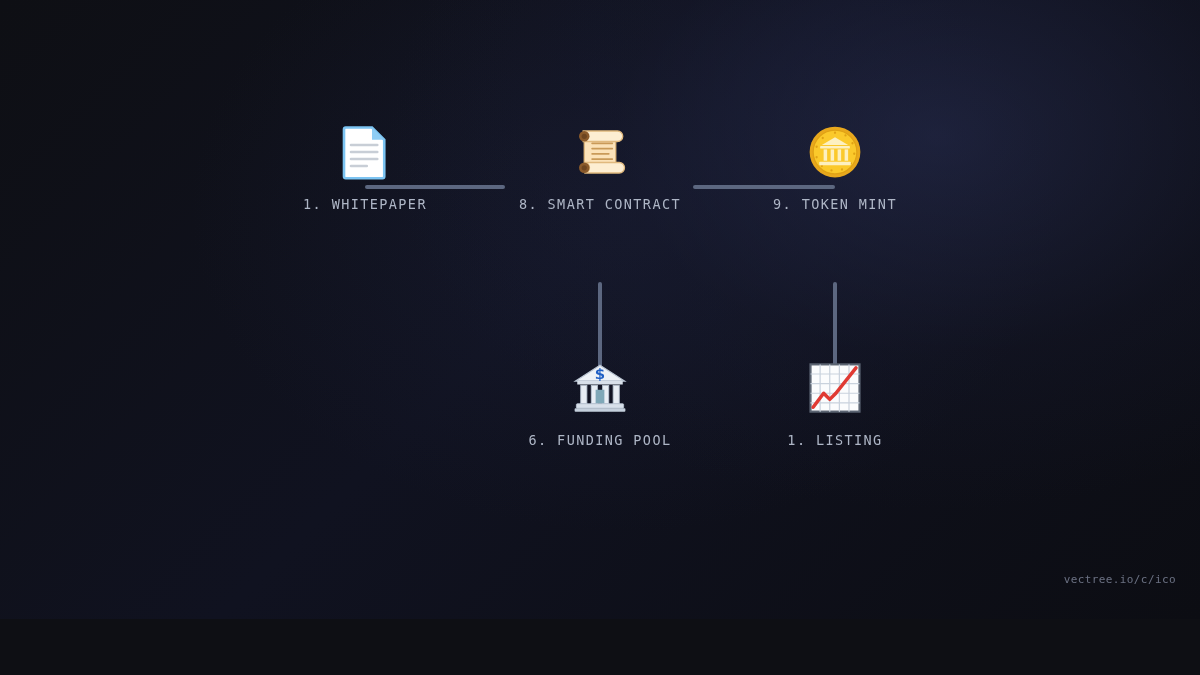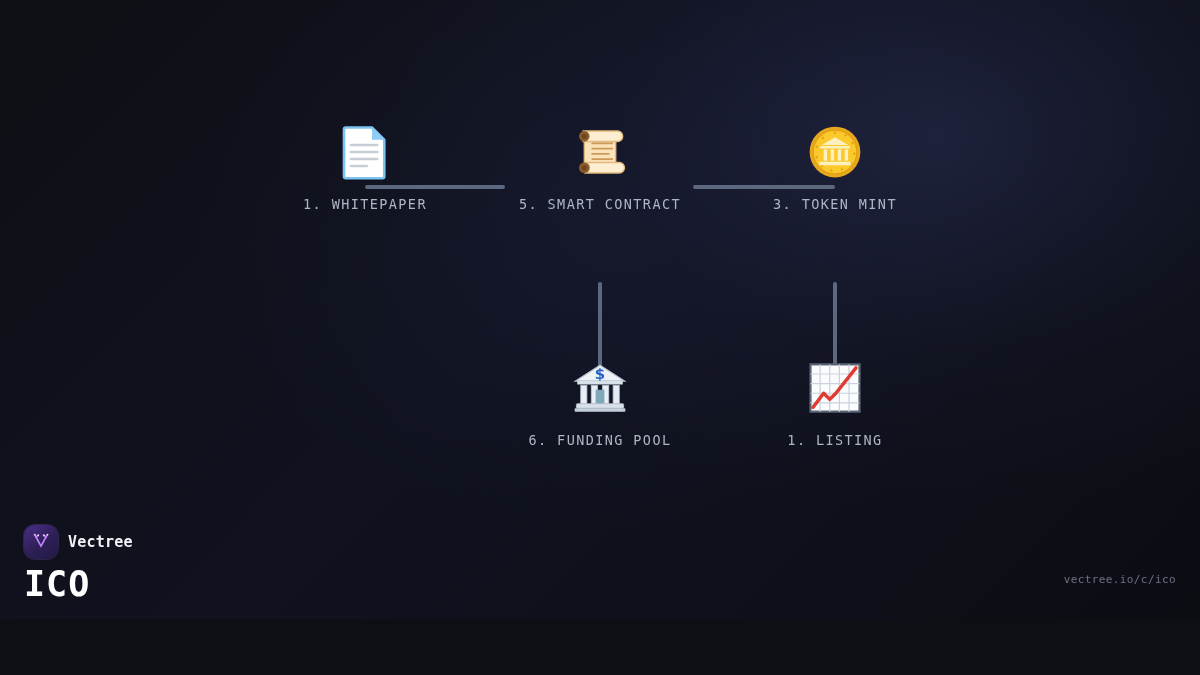--- a/index.html
+++ b/index.html
@@ -146,21 +146,21 @@
         <path d="M12 8 h40 a6 6 0 0 1 0 12 h-40 a6 6 0 0 0 0 -12 z" fill="#fdeed2" stroke="#e0b97e" stroke-width="1.5"></path>
         <ellipse cx="14" cy="14" rx="6" ry="6" fill="#8a5a2b"></ellipse>
         <ellipse cx="14" cy="14" rx="3" ry="3" fill="#6d4520"></ellipse>
         <g stroke="#c99a58" stroke-width="2" stroke-linecap="round">
           <line x1="23" y1="22" x2="46" y2="22"></line>
           <line x1="23" y1="28" x2="46" y2="28"></line>
           <line x1="23" y1="34" x2="42" y2="34"></line>
           <line x1="23" y1="40" x2="46" y2="40"></line>
         </g>
       </svg>
-      <div class="label">5. SMART CONTRACT</div>
+      <div class="label">8. SMART CONTRACT</div>
     </div>
 
     <div class="node" style="left:835px; top:124px;">
       <svg class="glyph" viewBox="0 0 64 64">
         <circle cx="32" cy="32" r="29" fill="#e8a81d"></circle>
         <circle cx="32" cy="32" r="25" fill="#fbc92b"></circle>
         <circle cx="32" cy="32" r="25" fill="none" stroke="#e0a215" stroke-width="1.5"></circle>
         <g fill="#e0a215">
           <circle cx="32" cy="10" r="1.3"></circle>
             <circle cx="44" cy="13" r="1.3"></circle>
@@ -177,21 +177,21 @@
         <g fill="#fdf0c0">
           <path d="M32 15 l15 9 h-30 z"></path>
           <rect x="15" y="25" width="34" height="3" rx="1"></rect>
           <rect x="19" y="29" width="4" height="13"></rect>
           <rect x="27" y="29" width="4" height="13"></rect>
           <rect x="35" y="29" width="4" height="13"></rect>
           <rect x="43" y="29" width="4" height="13"></rect>
           <rect x="14" y="43" width="36" height="4" rx="1"></rect>
         </g>
       </svg>
-      <div class="label">3. TOKEN MINT</div>
+      <div class="label">9. TOKEN MINT</div>
     </div>
 
     <div class="node" style="left:600px; top:360px;">
       <svg class="glyph" viewBox="0 0 64 64">
         <path d="M32 6 L60 24 H4 Z" fill="#eef2f7" stroke="#b9c4d2" stroke-width="1.5"></path>
         <rect x="6" y="24" width="52" height="4" fill="#d8e0ea"></rect>
         <g fill="#e8eef5" stroke="#b9c4d2" stroke-width="1">
           <rect x="10" y="29" width="7" height="21"></rect>
           <rect x="22" y="29" width="7" height="21"></rect>
           <rect x="35" y="29" width="7" height="21"></rect>
@@ -218,39 +218,16 @@
           <line x1="37" y1="5" x2="37" y2="59"></line>
             <line x1="48" y1="5" x2="48" y2="59"></line>
         </g>
         <polyline points="7,54 19,38 26,45 33,38 56,9" fill="none" stroke="#e03a33" stroke-width="4" stroke-linejoin="round" stroke-linecap="round"></polyline>
       </svg>
       <div class="label">1. LISTING</div>
     </div>
 
   </div>
 
-  <div id="footer-brand">
-    <div class="brand-row">
-      <div class="brand-logo">
-        <svg width="20" height="20" viewBox="0 0 24 24">
-          <g stroke="#c084fc" stroke-width="1.9" stroke-linecap="round" fill="none">
-            <path d="M6 6 L12 17 L18 6"></path>
-            <path d="M6 6 L4.6 3.4"></path>
-            <path d="M6 6 L8.4 4.2"></path>
-            <path d="M18 6 L19.6 3.4"></path>
-            <path d="M18 6 L15.6 4.2"></path>
-          </g>
-          <g fill="#e9d5ff">
-            <circle cx="4.4" cy="3.1" r="1.1"></circle>
-            <circle cx="8.7" cy="3.9" r="1.1"></circle>
-            <circle cx="19.8" cy="3.1" r="1.1"></circle>
-            <circle cx="15.3" cy="3.9" r="1.1"></circle>
-          </g>
-        </svg>
-      </div>
-      <div class="brand-name">Vectree</div>
-    </div>
-    <div id="page-title">ICO</div>
-  </div>
 
   <div id="footer-url">vectree.io/c/ico</div>
 
 </div>
 
 </body></html>

